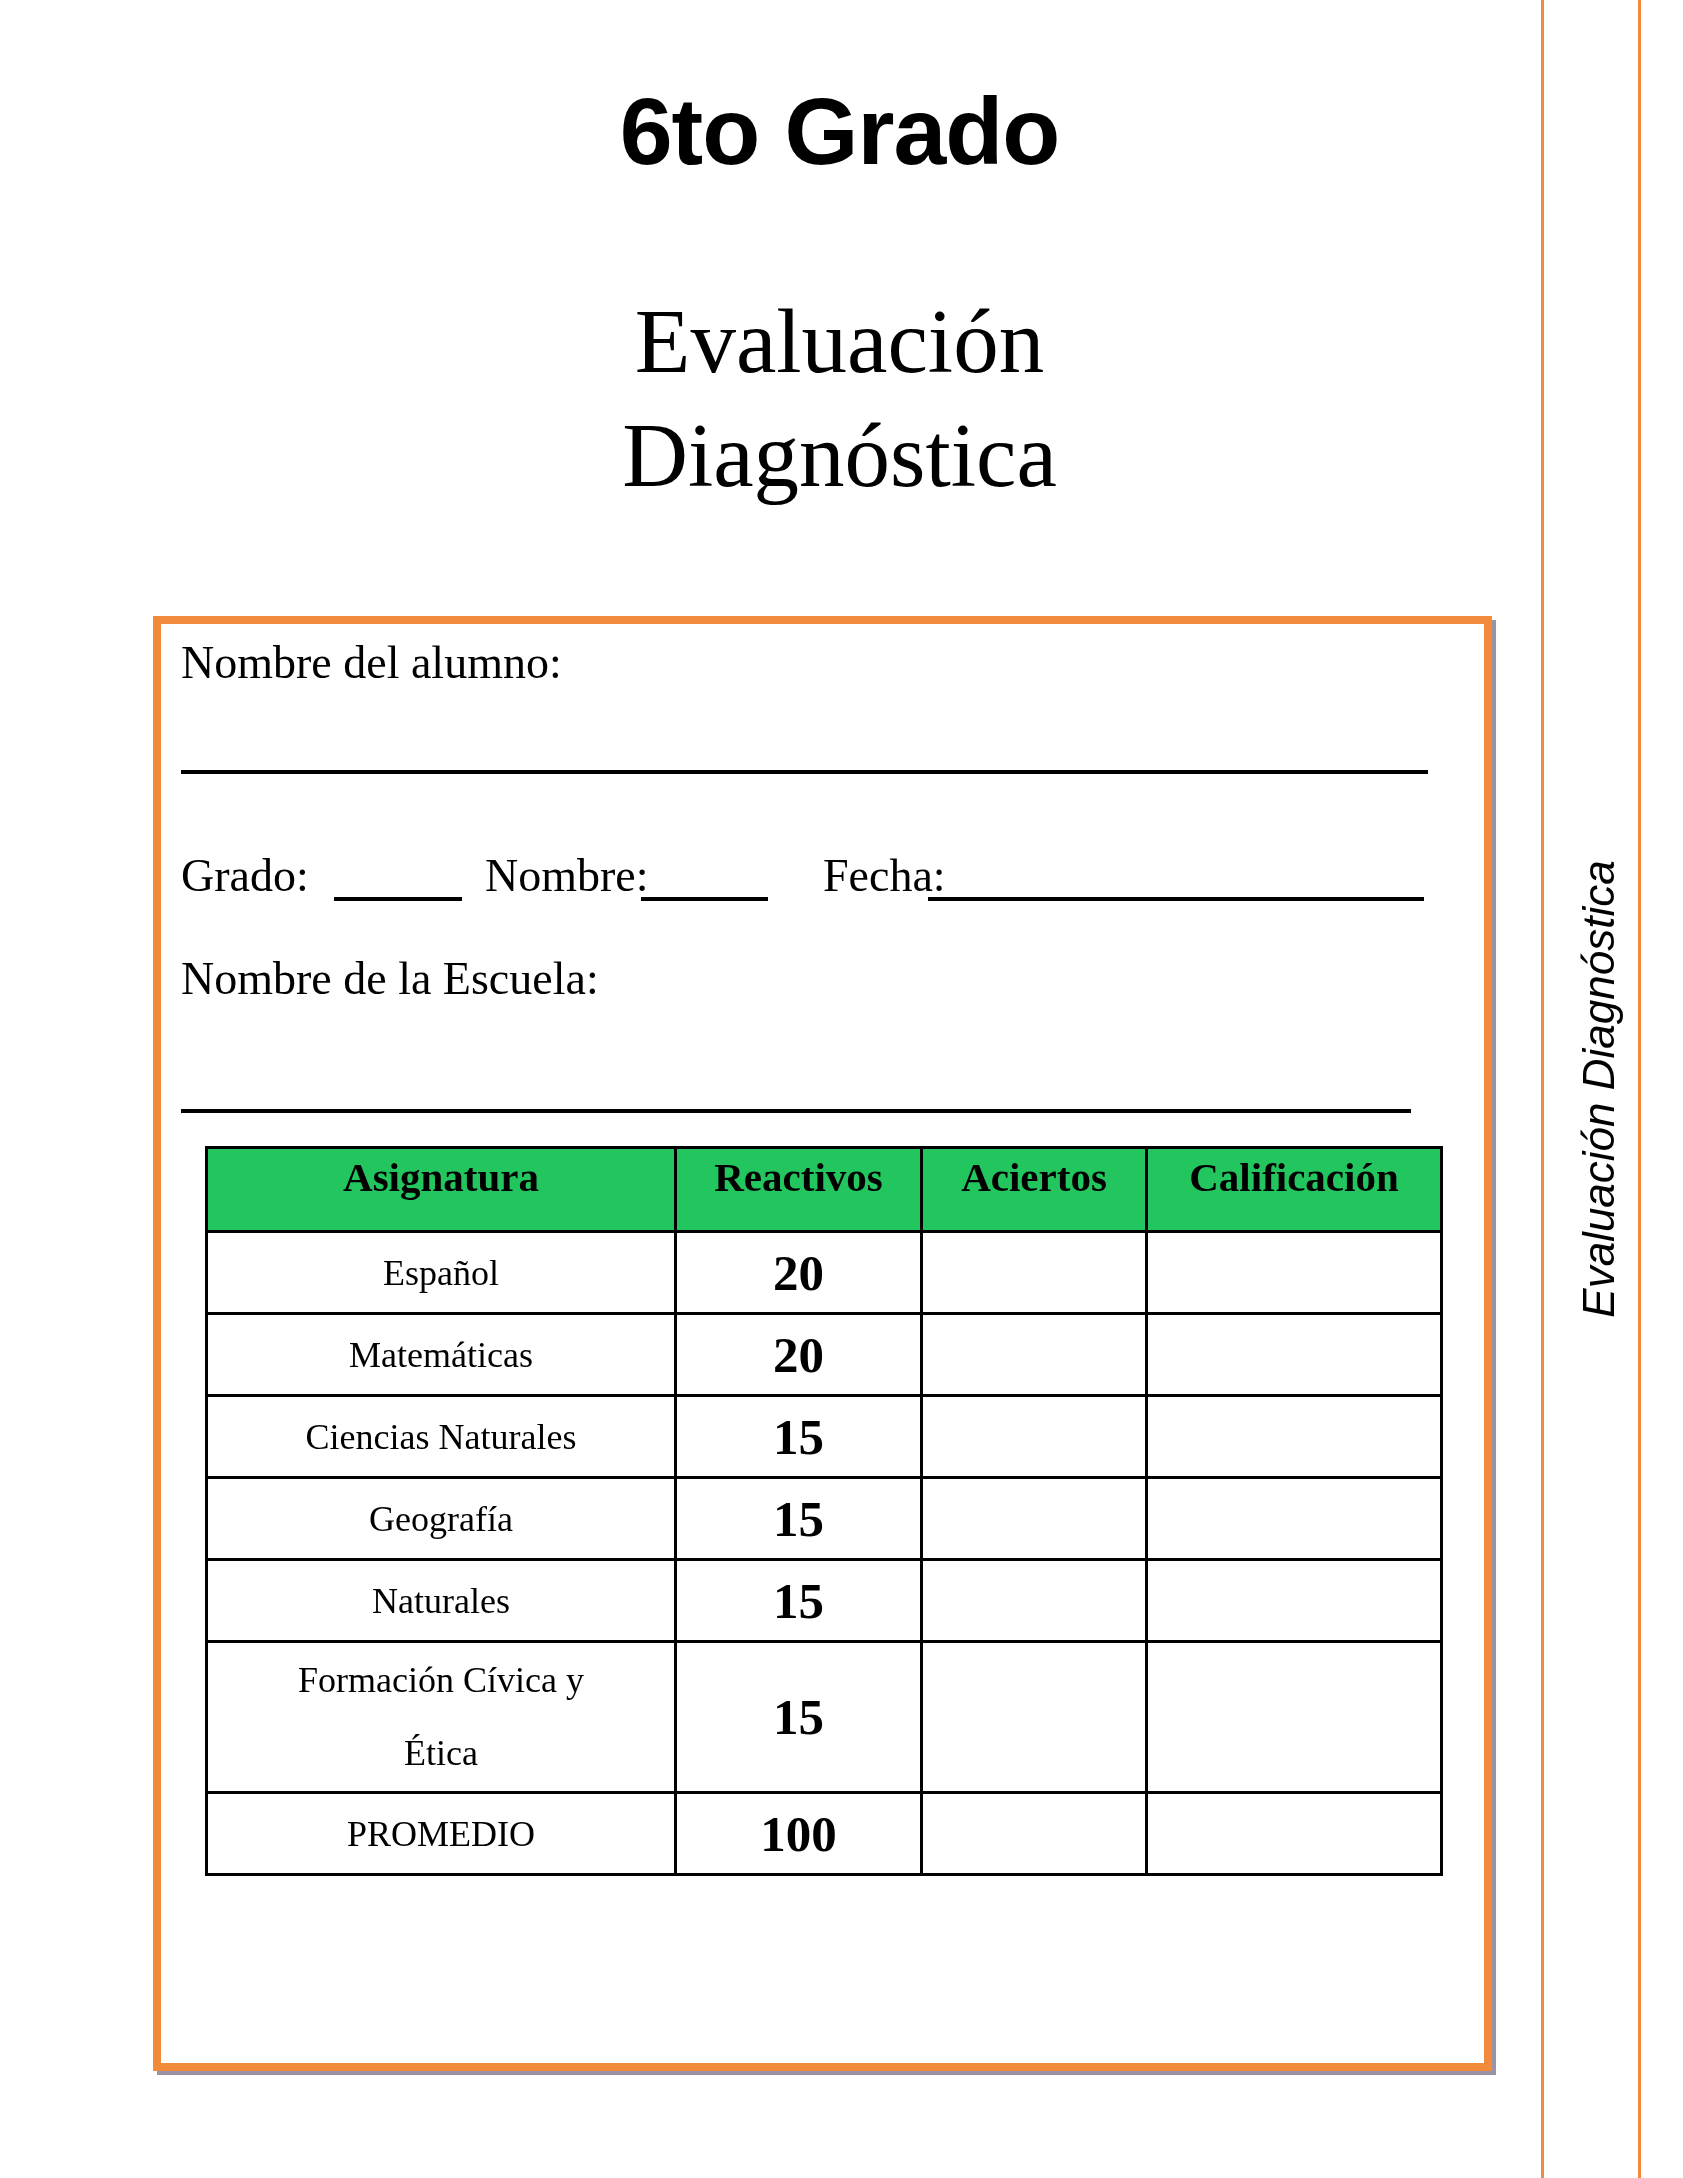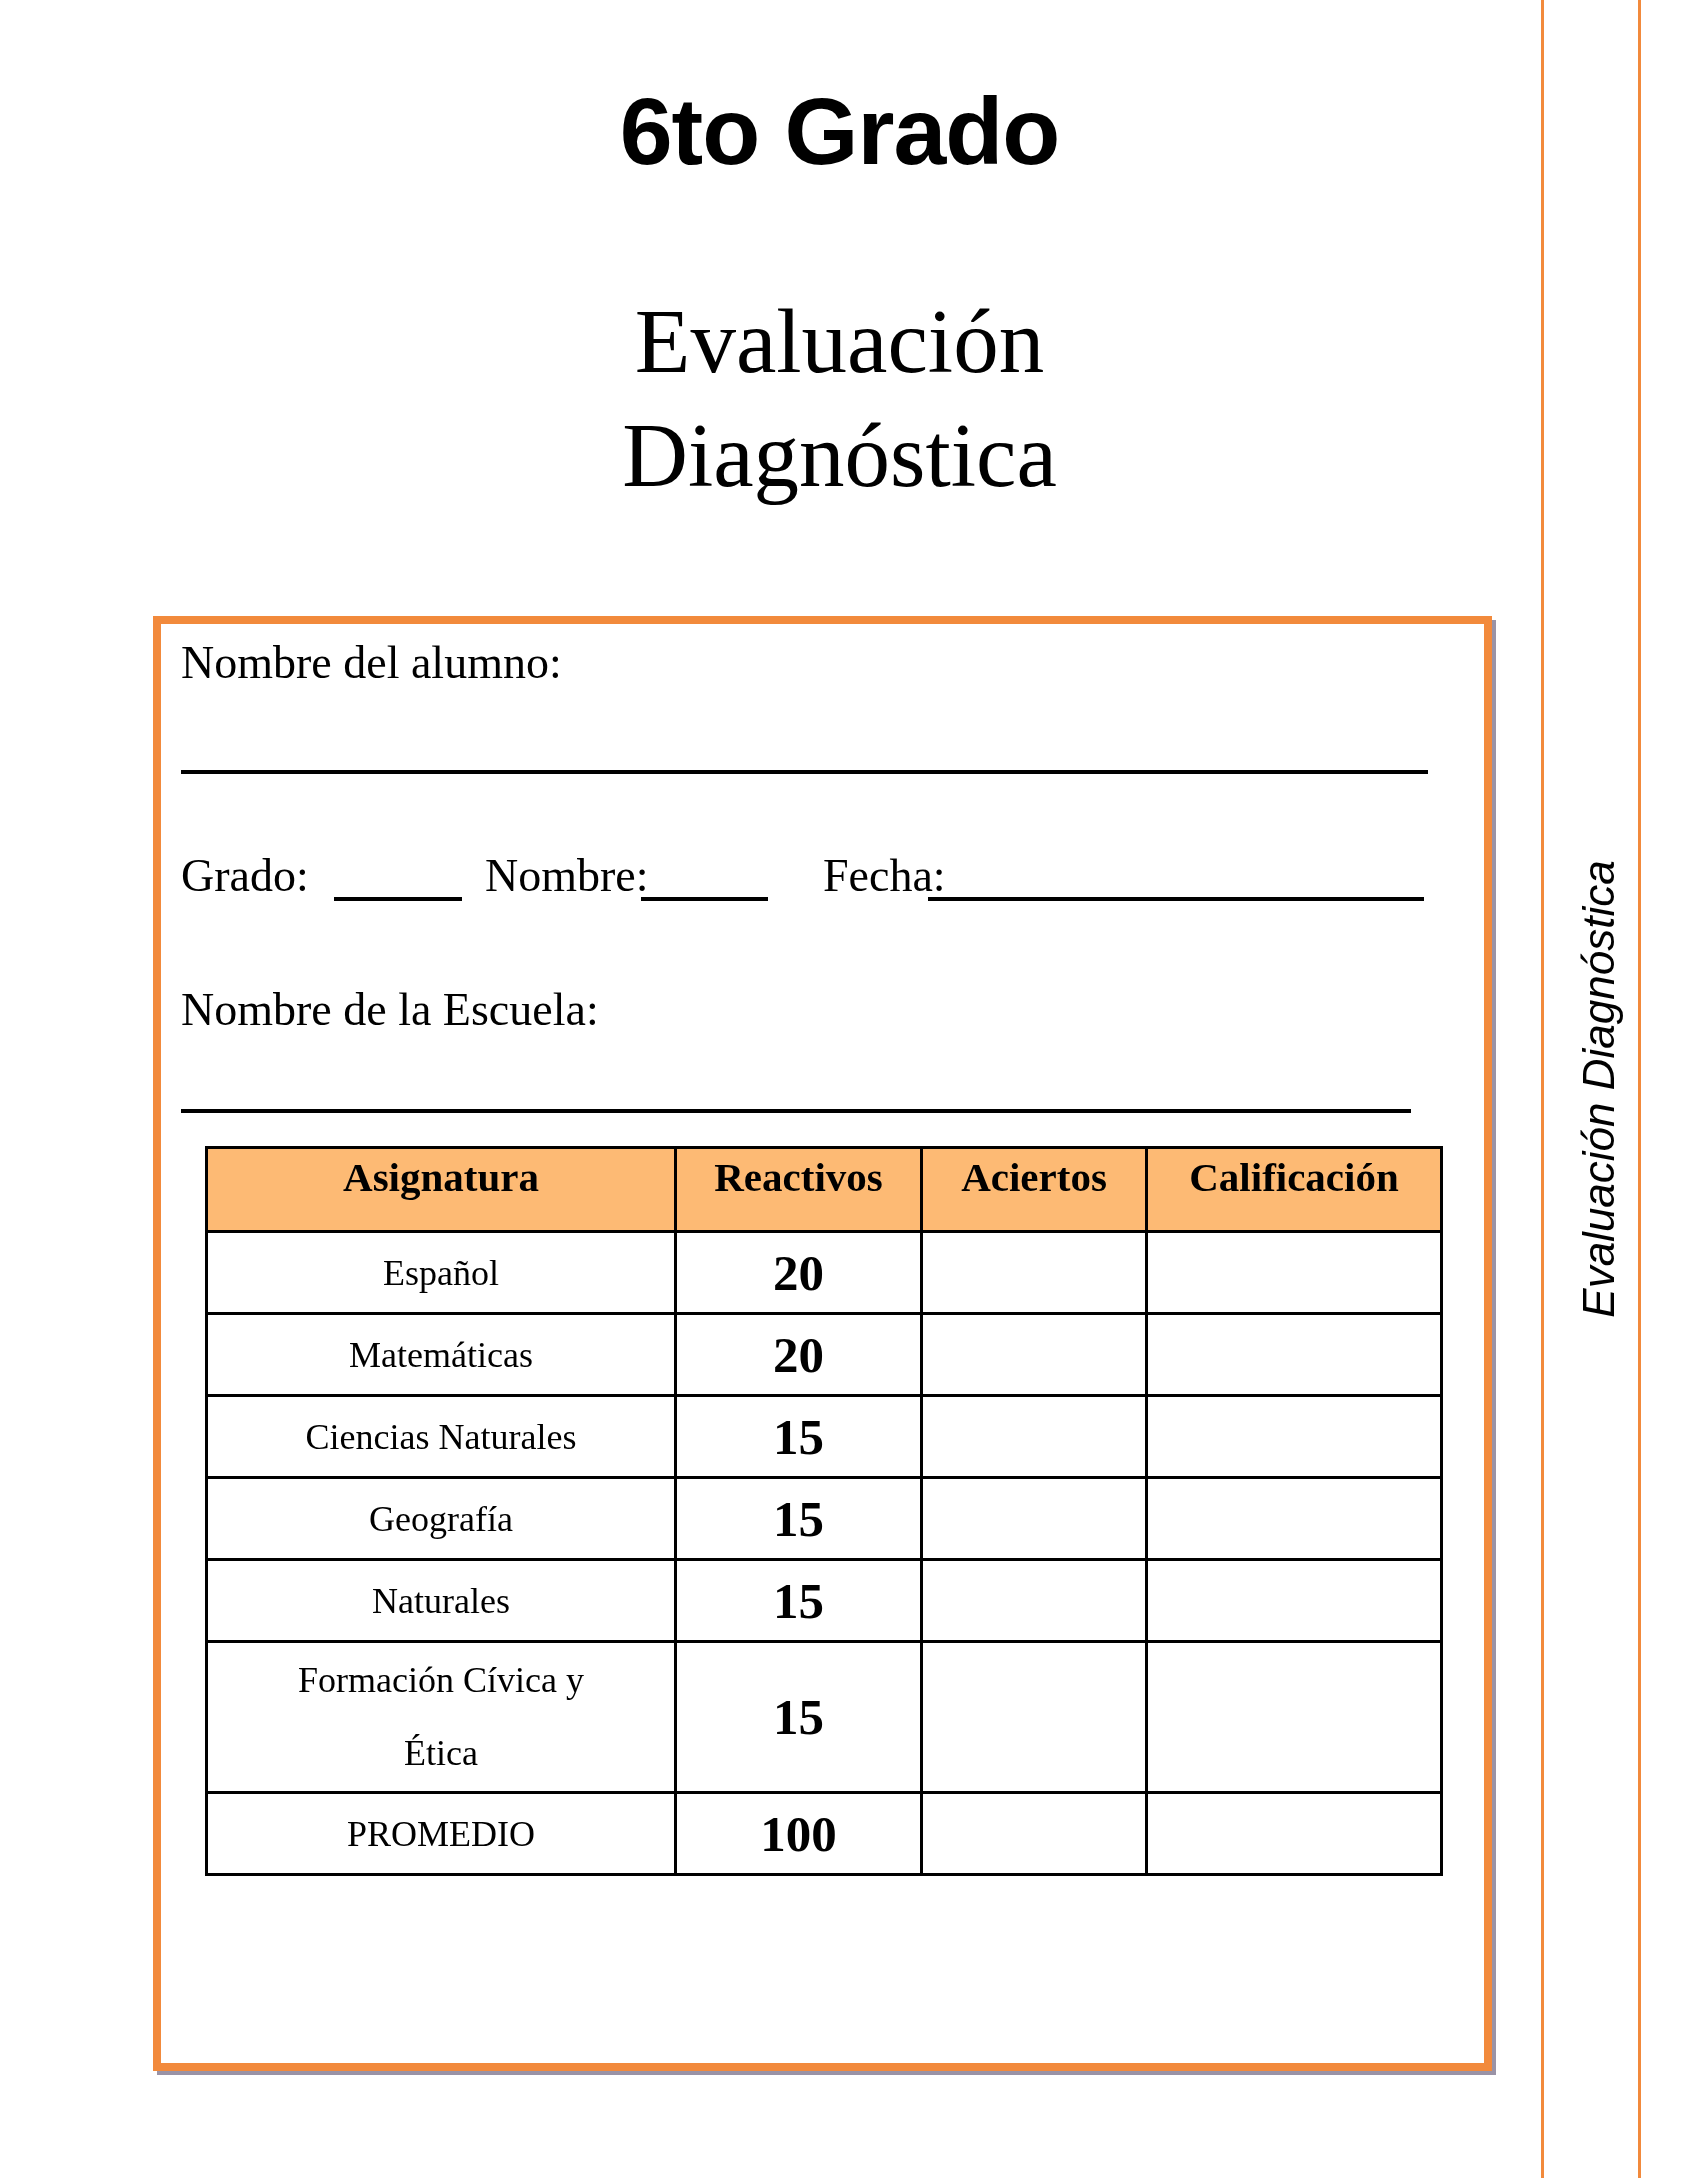--- a/index.html
+++ b/index.html
@@ -35,21 +35,21 @@
   #score-table {
     position: absolute; left: 205px; top: 1146px; width: 1235px;
     border-collapse: collapse; table-layout: fixed;
     font-family: "Liberation Serif", serif;
   }
   #score-table th, #score-table td {
     border: 3px solid #000; text-align: center; vertical-align: middle;
     padding: 0;
   }
   #score-table th {
-    background: #fdba74; font-weight: bold; font-size: 41px; height: 77px;
+    background: #22c55e; font-weight: bold; font-size: 41px; height: 77px;
     vertical-align: top; padding-top: 4px;
   }
   #score-table td { height: 79px; font-size: 36px; }
   #score-table td.num { font-weight: bold; font-size: 51px; }
   #score-table tr.tall td { height: 148px; line-height: 73px; }
   #vertical-title {
     left: 1599px; top: 1089px;
     transform: translate(-50%, -50%) rotate(-90deg);
     font-family: "Liberation Sans", sans-serif; font-style: italic;
     font-size: 44px; white-space: nowrap; color: #000;
@@ -77,21 +77,21 @@
 
 <div class="abs label" style="left:181px;top:849px;">Grado:</div>
 <div class="uline" style="left:334px;top:897px;width:128px;"></div>
 
 <div class="abs label" style="left:485px;top:849px;">Nombre:</div>
 <div class="uline" style="left:641px;top:897px;width:127px;"></div>
 
 <div class="abs label" style="left:779px;top:849px;margin-left:44px;">Fecha:</div>
 <div class="uline" style="left:928px;top:897px;width:496px;"></div>
 
-<div class="abs label" style="left:181px;top:983px;">Nombre de la Escuela:</div>
+<div class="abs label" style="left:181px;top:952px;">Nombre de la Escuela:</div>
 <div class="uline" style="left:181px;top:1109px;width:1230px;"></div>
 
 <table id="score-table">
   <colgroup>
     <col style="width:469px">
       <col style="width:246px">
       <col style="width:225px">
       <col style="width:295px">
   </colgroup>
   <thead>

